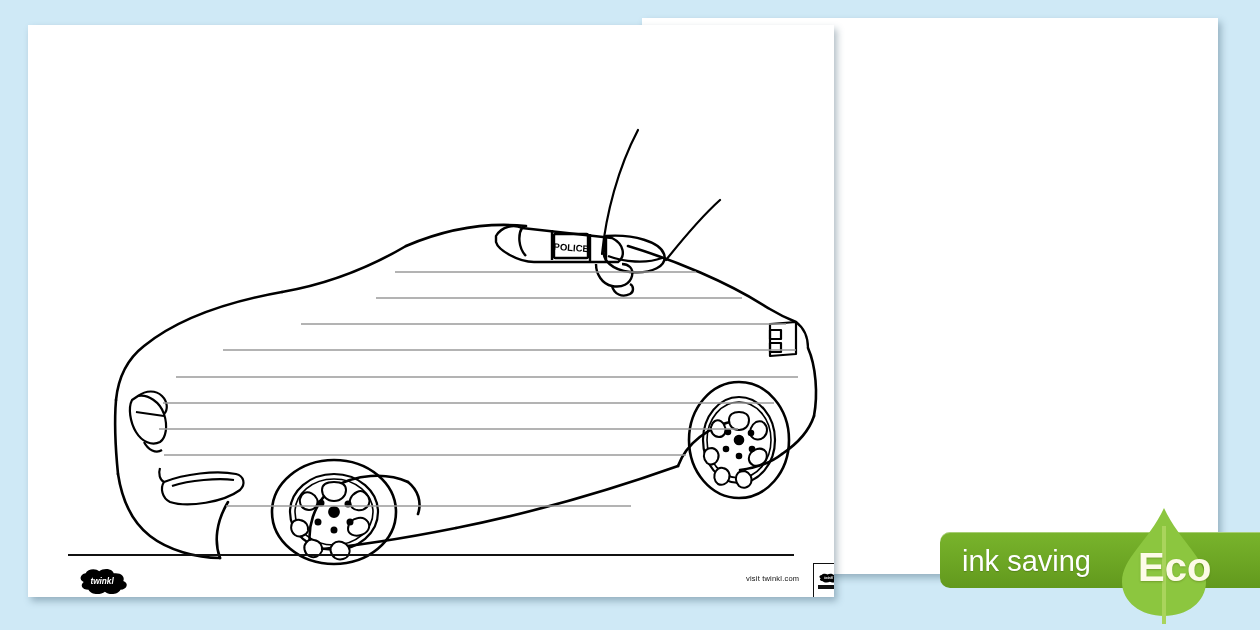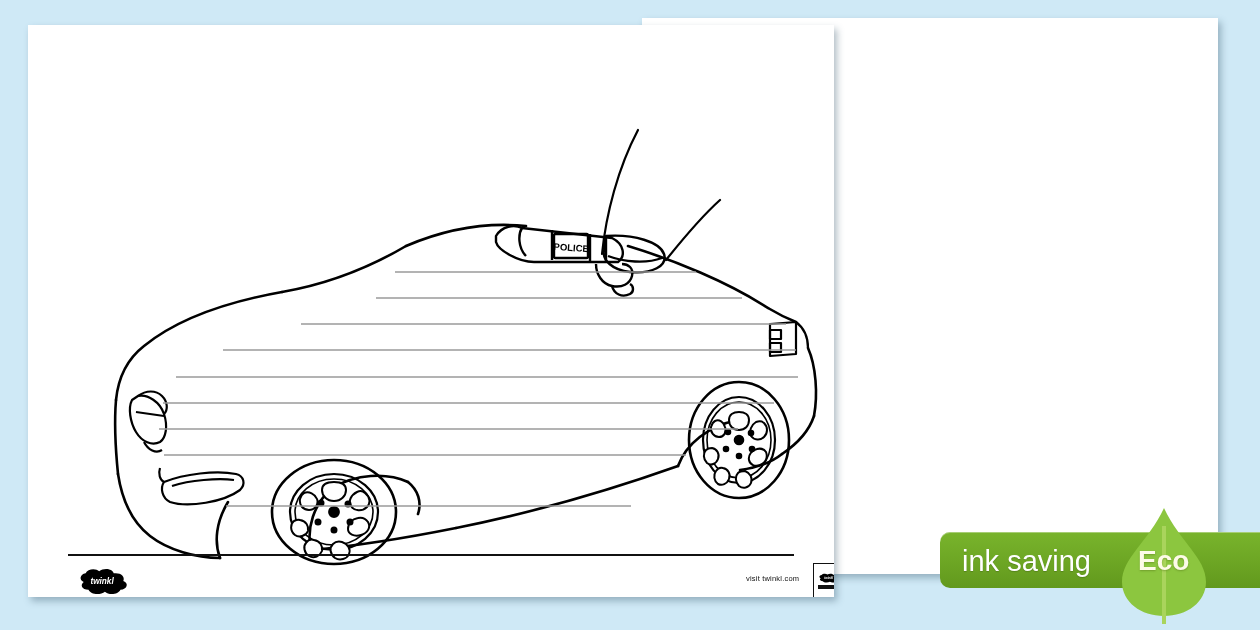--- a/index.html
+++ b/index.html
@@ -65,21 +65,21 @@
     font-size:29px;color:#ffffff;font-weight:normal;
     text-shadow:0 1px 1px rgba(0,0,0,.18);
     white-space:nowrap;
   }
   .eco-leaf{
     position:absolute;left:178px;top:-28px;width:92px;height:120px;
   }
   .eco-leaf svg{display:block;width:100%;height:100%;}
   .eco-word{
     position:absolute;left:198px;top:13px;
-    font-size:28px;font-weight:bold;color:#fdfbe8;
+    font-size:40px;font-weight:bold;color:#fdfbe8;
     text-shadow:0 1px 2px rgba(80,110,20,.45);
     white-space:nowrap;
   }
 
   
   .art{position:absolute;display:block;}
   #art-front{left:28px;top:25px;width:806px;height:572px;}
 </style>
 </head>
 <body>

